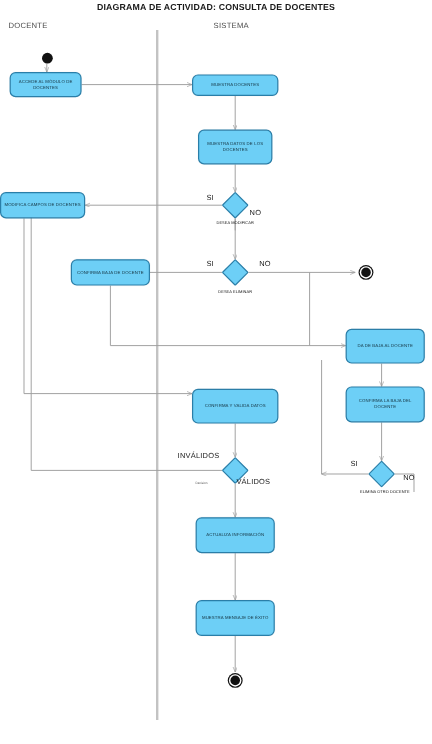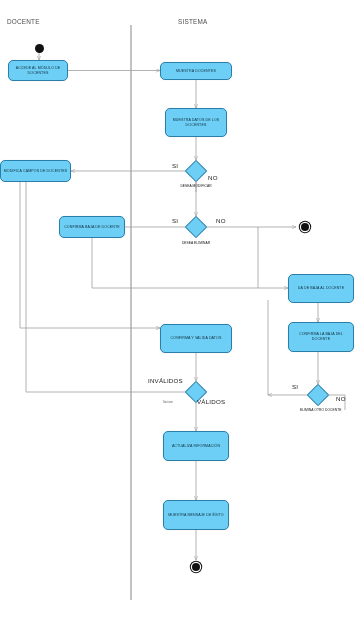--- a/index.html
+++ b/index.html
@@ -141,20 +141,21 @@
     width: 360px;
     height: 620px;
     overflow: visible;
   }
 </style>
 </head>
 <body>
 
 <div id="diagram-root">
 
+  <div class="title">DIAGRAMA DE ACTIVIDAD: CONSULTA DE DOCENTES</div>
 
   <div class="lane-label" id="lane-docente">DOCENTE</div>
   <div class="lane-label" id="lane-sistema">SISTEMA</div>
   <div class="lane-divider"></div>
 
   <svg class="edges" viewBox="0 0 360 620">
     <defs>
       <marker id="arrow" markerWidth="6" markerHeight="6" refX="5.2" refY="2.2" orient="auto">
         <path d="M0,0 L5.2,2.2 L0,4.4" fill="none" stroke="#9E9E9E" stroke-width="0.7"></path>
       </marker>

